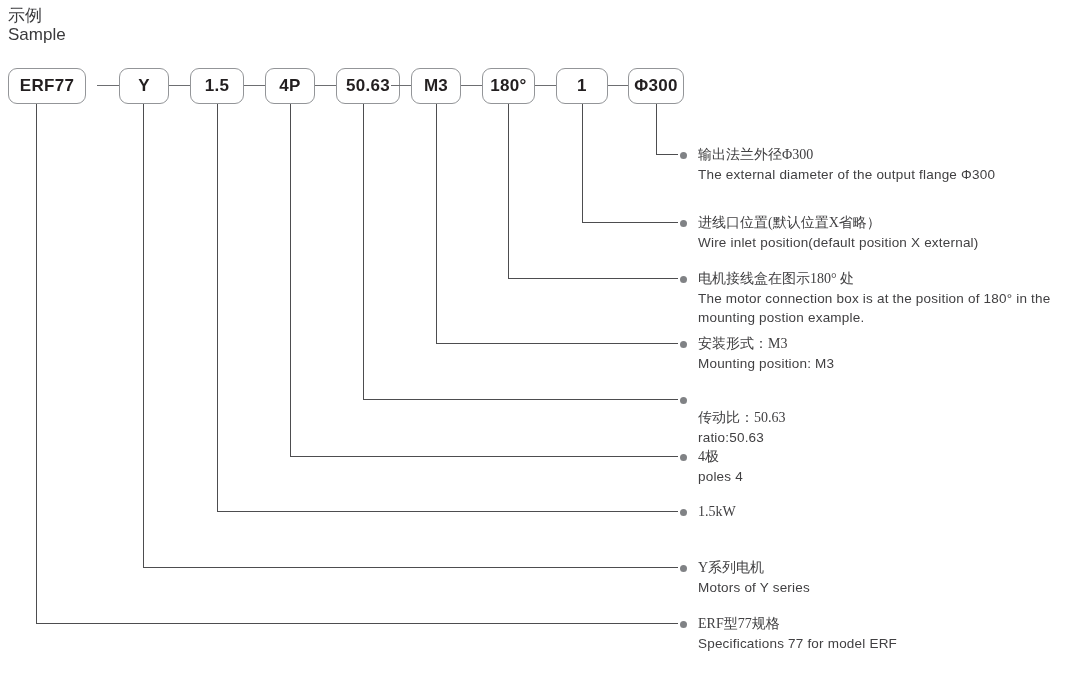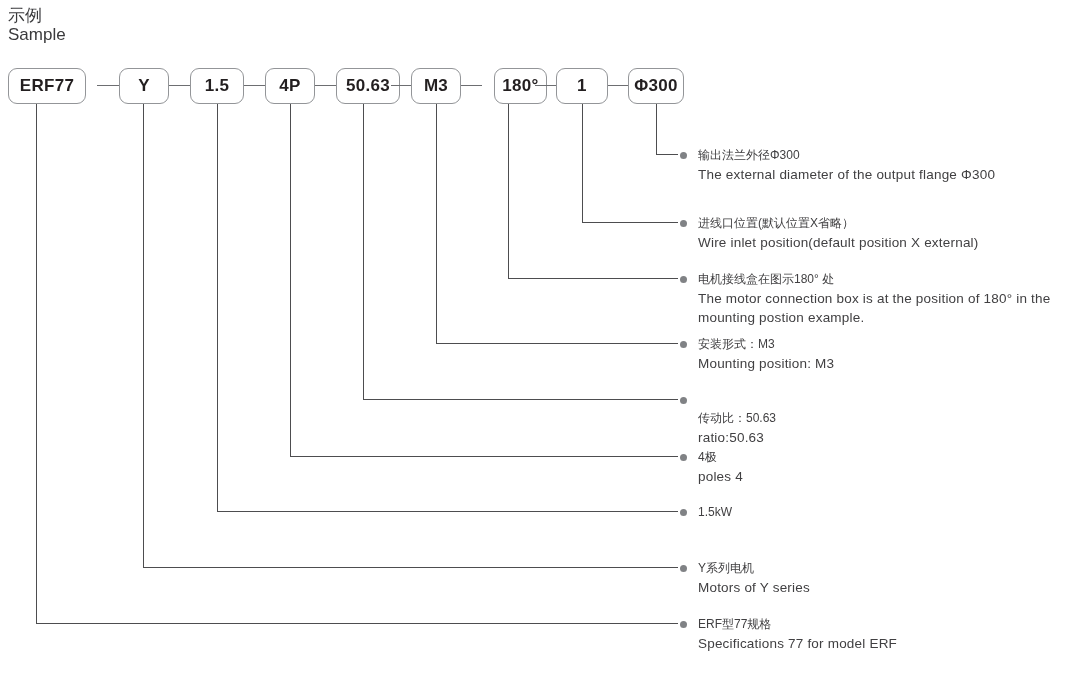--- a/index.html
+++ b/index.html
@@ -19,21 +19,21 @@
     display:flex;align-items:center;justify-content:center;
     font-weight:bold;font-size:17px;color:#231f20;
     box-sizing:border-box;letter-spacing:.3px;
   }
   .b1{left:8px;width:78px;}
   .b2{left:119px;width:50px;}
   .b3{left:190px;width:54px;}
   .b4{left:265px;width:50px;}
   .b5{left:336px;width:64px;}
   .b6{left:411px;width:50px;}
-  .b7{left:482px;width:53px;margin-left:12px;}
+  .b7{left:482px;width:53px;}
   .b8{left:556px;width:52px;}
   .b9{left:628px;width:56px;}
 
   .dash{position:absolute;top:85px;height:0;border-top:1.5px solid #6d6e71;}
   .d1{left:97px;width:22px;}
   .d2{left:169px;width:21px;}
   .d3{left:244px;width:21px;}
   .d4{left:315px;width:21px;}
   .d5{left:391px;width:20px;}
   .d6{left:461px;width:21px;}
@@ -55,21 +55,21 @@
   .c8{left:143px;width:535px;height:464px;}
   .c9{left:36px;width:642px;height:520px;}
 
   .dot{position:absolute;left:680px;width:7px;height:7px;border-radius:50%;background:#808285;}
   .p1{top:152px;} .p2{top:220px;} .p3{top:276px;} .p4{top:341px;} .p5{top:397px;}
   .p6{top:454px;} .p7{top:509px;} .p8{top:565px;} .p9{top:621px;}
 
   .ann{position:absolute;left:698px;width:366px;color:#414042;}
   .a1{top:145px;} .a2{top:213px;} .a3{top:269px;} .a4{top:334px;} .a5{top:408px;}
   .a6{top:447px;} .a7{top:502px;} .a8{top:558px;} .a9{top:614px;}
-  .ann .cn{display:block;font-size:12px;line-height:20px;}
+  .ann .cn{display:block;font-size:14px;line-height:20px;font-family:Liberation Serif, serif;}
   .ann .en{display:block;font-size:13.5px;line-height:19px;letter-spacing:.2px;}
 </style>
 </head>
 <body>
 
 <div id="canvas">
 
   <div class="title-cn">示例</div>
   <div class="title-en">Sample</div>
 

